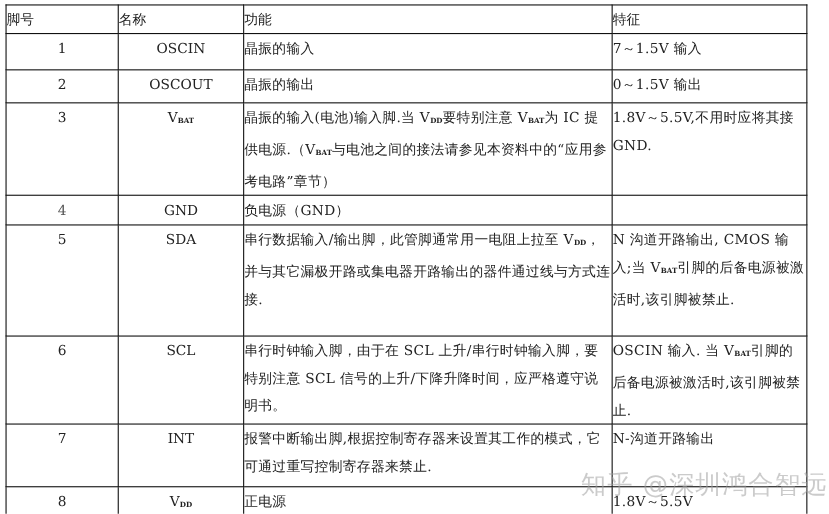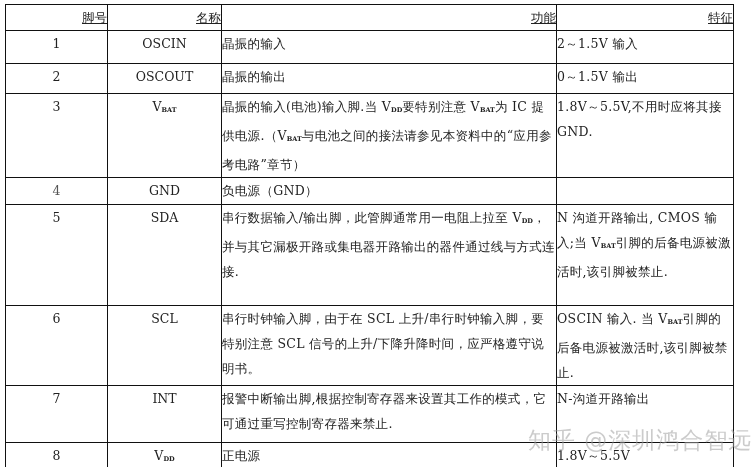--- a/index.html
+++ b/index.html
@@ -2,21 +2,21 @@
 <html><head>
 <meta charset="utf-8">
 <style>
   html, body { margin:0; padding:0; background:#ffffff; }
   body { width:754px; height:467px; position:relative; overflow:hidden;
          font-family: "DejaVu Serif", "Liberation Serif", serif; color:#222; }
   table.pins { position:absolute; left:5px; top:4px; border-collapse:collapse;
                table-layout:fixed; width:728px; }
   table.pins td, table.pins th { border:1.5px solid #111; padding:0; vertical-align:top;
                font-size:12.5px; line-height:25px; font-weight:normal; }
-  th { text-align:right; height:25px;text-decoration:underline; }
+  th { text-align:left; height:25px; }
   td.c { text-align:center; }
   td.t { padding:0 4px 0 5px; letter-spacing:0.3px; }
   .sub { font-size:6.5px; letter-spacing:0; vertical-align:-1px;font-weight:bold; }
   .watermark { position:absolute; left:528px; top:425px; font-size:23px; color:rgba(160,160,160,0.55);
                font-family:"DejaVu Sans", sans-serif; letter-spacing:1px; white-space:nowrap; pointer-events:none; }
 </style>
 </head>
 <body>
 
 <table class="pins">
@@ -31,21 +31,21 @@
     <th>脚号</th>
     <th>名称</th>
     <th>功能</th>
     <th>特征</th>
   </tr>
 
   <tr style="height:33px">
     <td class="c">1</td>
     <td class="c">OSCIN</td>
     <td class="t">晶振的输入</td>
-    <td class="t">2～1.5V 输入</td>
+    <td class="t">7～1.5V 输入</td>
   </tr>
 
   <tr style="height:30px">
     <td class="c">2</td>
     <td class="c">OSCOUT</td>
     <td class="t">晶振的输出</td>
     <td class="t">0～1.5V 输出</td>
   </tr>
 
   <tr style="height:77px">

